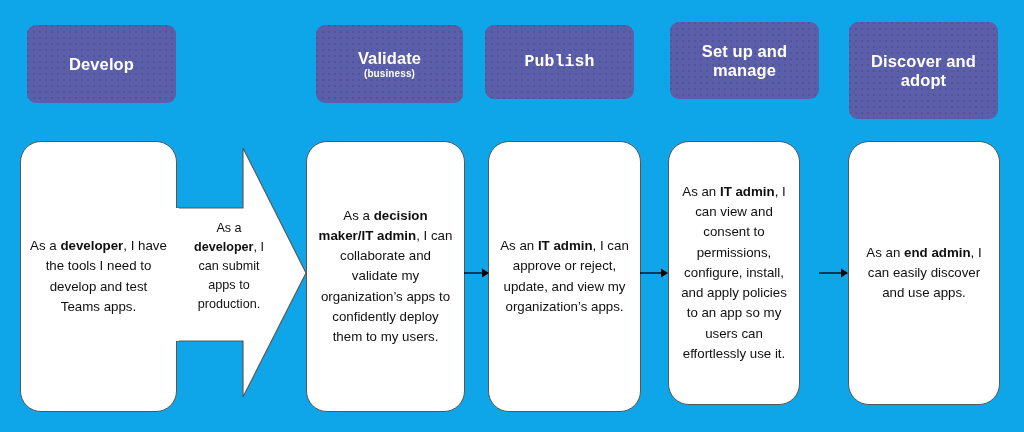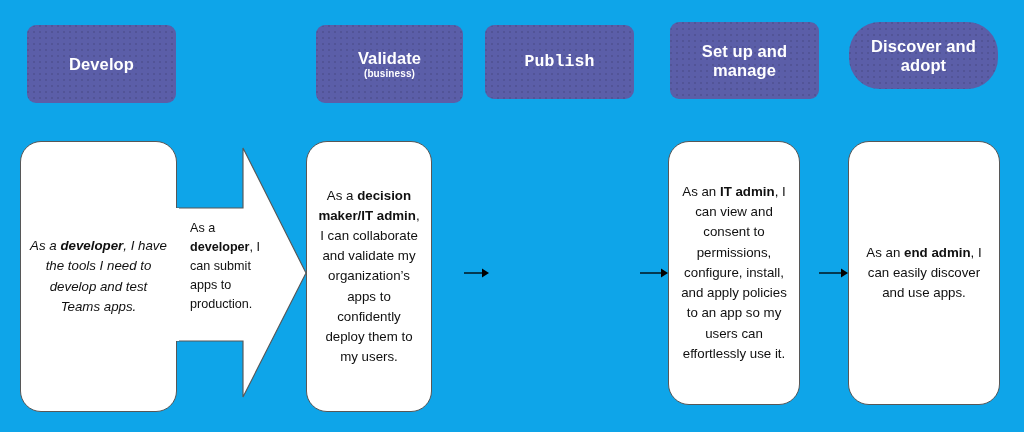--- a/index.html
+++ b/index.html
@@ -71,20 +71,21 @@
     left: 176px;
     top: 141px;
     width: 136px;
     height: 262px;
   }
   .block-arrow .label {
     position: absolute;
     left: 14px;
     top: 78px;
     width: 78px;
+    text-align: center;
     font-size: 12.6px;
     line-height: 1.5;
     color: #101010;
   }
 
   
   .connector {
     position: absolute;
   }
 </style>
@@ -103,36 +104,41 @@
   </div>
 
   <div class="stage-chip" style="left:485px; top:25px;  width:149px; height:74px;font-family:Liberation Mono, monospace;">
     <span>Publish</span>
   </div>
 
   <div class="stage-chip" style="left:670px; top:22px;  width:149px; height:77px;">
     <span>Set up and manage</span>
   </div>
 
-  <div class="stage-chip" style="left:849px; top:22px;  width:149px; height:67px;border-radius:31px;">
+  <div class="stage-chip" style="left:849px; top:22px;  width:149px; height:97px;">
     <span>Discover and adopt</span>
   </div>
 
-  <div class="persona-box" style="left:20px;  top:141px; width:157px; height:271px;font-style:italic;">
+  <div class="persona-box" style="left:20px;  top:141px; width:157px; height:271px;">
     <div class="txt">
       <span>As a </span><b>developer</b><span>, I have the tools I need to develop and test Teams apps.</span>
     </div>
   </div>
 
-  <div class="persona-box" style="left:306px; top:141px; width:126px; height:271px;">
+  <div class="persona-box" style="left:306px; top:141px; width:159px; height:271px;">
     <div class="txt">
       <span>As a </span><b>decision maker/IT admin</b><span>, I can collaborate and validate my organization’s apps to confidently deploy them to my users.</span>
     </div>
   </div>
 
+  <div class="persona-box" style="left:488px; top:141px; width:153px; height:271px;">
+    <div class="txt">
+      <span>As an </span><b>IT admin</b><span>, I can approve or reject, update, and view my organization’s apps.</span>
+    </div>
+  </div>
 
   <div class="persona-box" style="left:668px; top:141px; width:132px; height:264px;">
     <div class="txt">
       <span>As an </span><b>IT admin</b><span>, I can view and consent to permissions, configure, install, and apply policies to an app so my users can effortlessly use it.</span>
     </div>
   </div>
 
   <div class="persona-box" style="left:848px; top:141px; width:152px; height:264px;">
     <div class="txt">
       <span>As an </span><b>end admin</b><span>, I can easily discover and use apps.</span>

